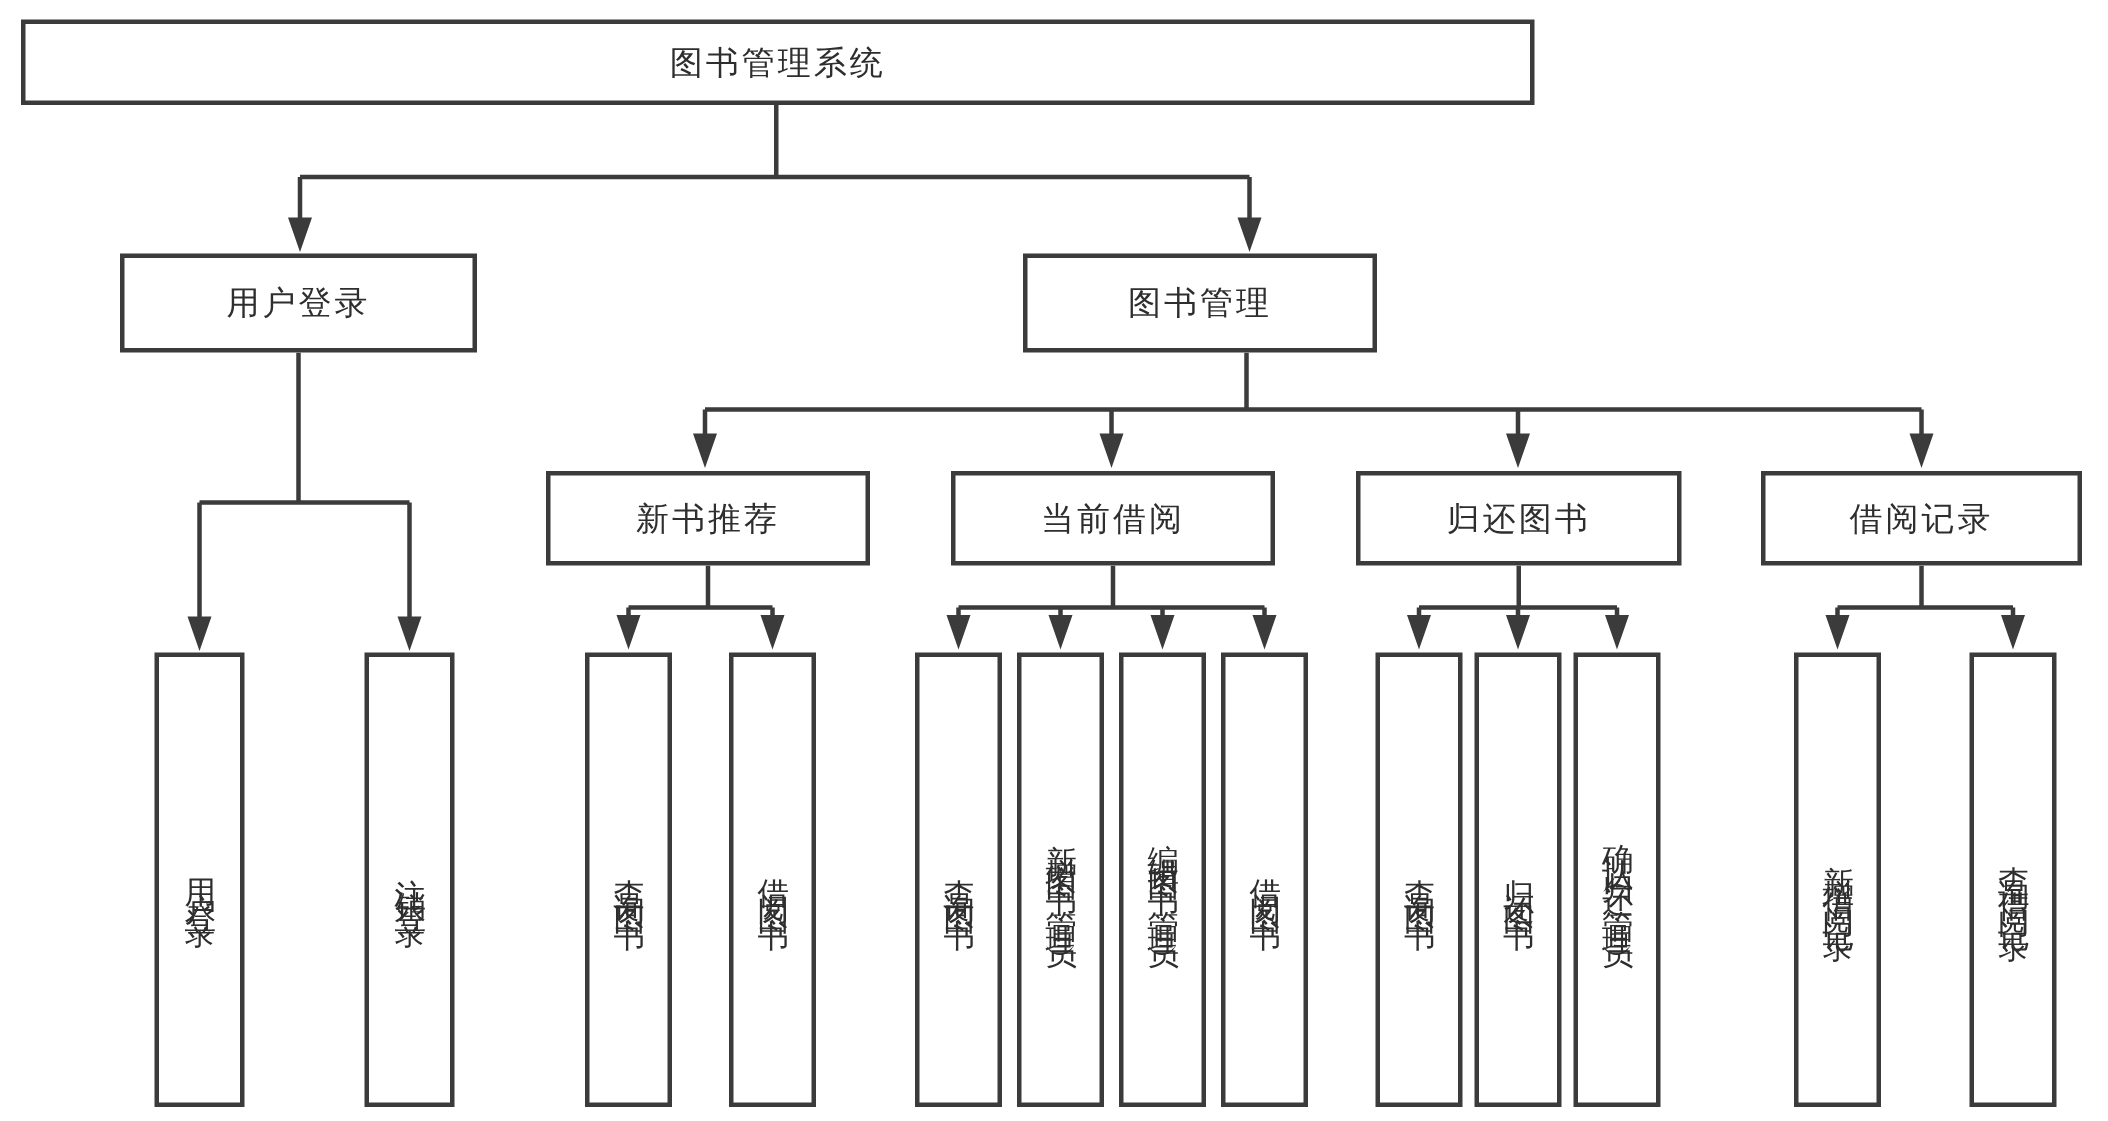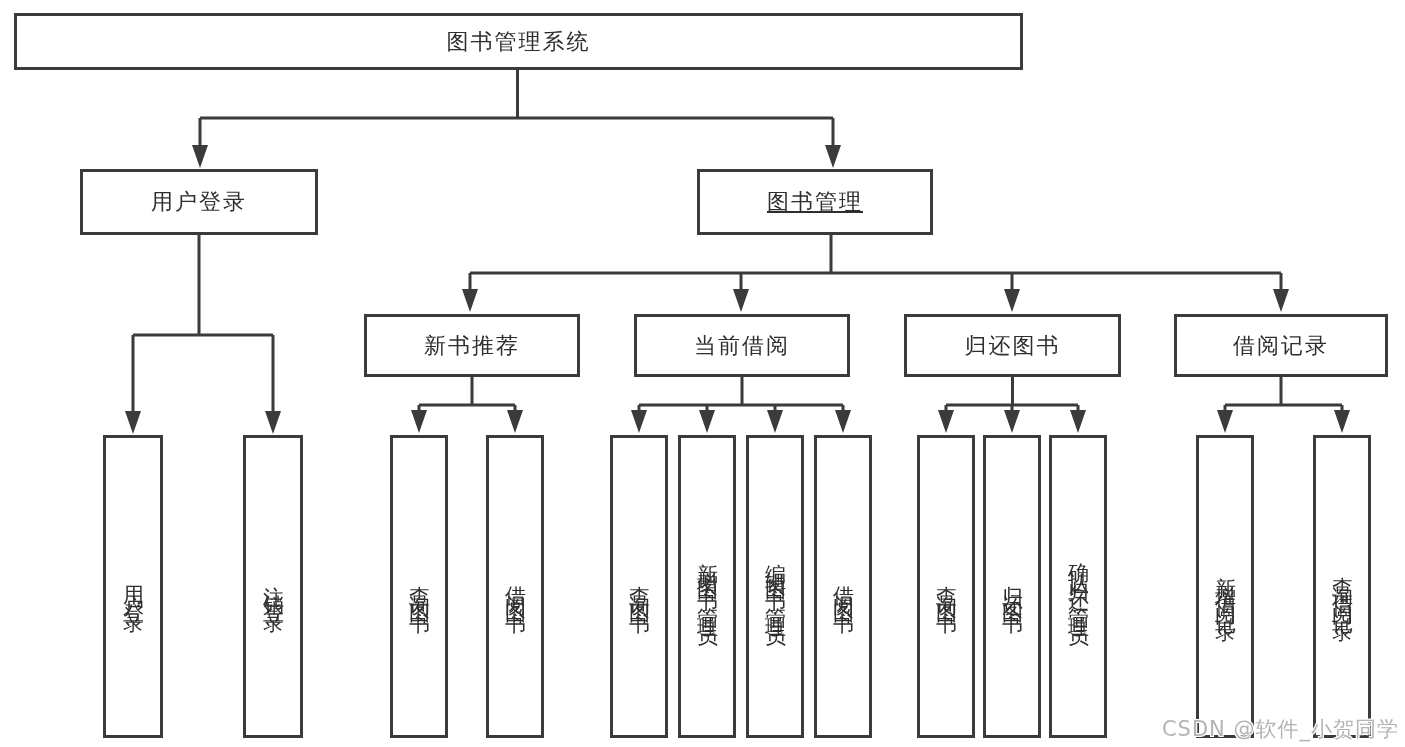--- a/index.html
+++ b/index.html
@@ -40,21 +40,21 @@
     text-orientation: mixed;
     font-size: 21px;
     letter-spacing: 9px;
     line-height: 1;
     white-space: normal;
   }
   
   .n-root            { left: 14px;   top: 13px;  width: 1009px; height: 57px; }
   
   .n-user-login      { left: 80px;   top: 169px; width: 238px;  height: 66px; }
-  .n-book-mgmt       { left: 697px;  top: 169px; width: 236px;  height: 66px; text-decoration: underline; }
+  .n-book-mgmt       { left: 682px;  top: 169px; width: 236px;  height: 66px; }
   
   .n-new-book        { left: 364px;  top: 314px; width: 216px;  height: 63px; }
   .n-book-borrow     { left: 634px;  top: 314px; width: 216px;  height: 63px; }
   .n-current-borrow  { left: 904px;  top: 314px; width: 217px;  height: 63px; }
   .n-borrow-records  { left: 1174px; top: 314px; width: 214px;  height: 63px; }
   
   .leaf              { top: 435px; width: 58px; height: 303px; }
   .n-leaf-login      { left: 103px; width: 60px; }
   .n-leaf-logout     { left: 243px; width: 60px; }
   .n-leaf-a1         { left: 390px; }
@@ -143,15 +143,14 @@
   <div class="node leaf n-leaf-b3">编辑图书（管理员）</div>
   <div class="node leaf n-leaf-b4">借阅图书</div>
 
   <div class="node leaf n-leaf-c1">查询图书</div>
   <div class="node leaf n-leaf-c2">归还图书</div>
   <div class="node leaf n-leaf-c3">确认归还（管理员）</div>
 
   <div class="node leaf n-leaf-d1">新增借阅记录</div>
   <div class="node leaf n-leaf-d2">查询借阅记录</div>
 
-  <div id="watermark">CSDN @软件_小贺同学</div>
 
 </div>
 
 </body></html>

